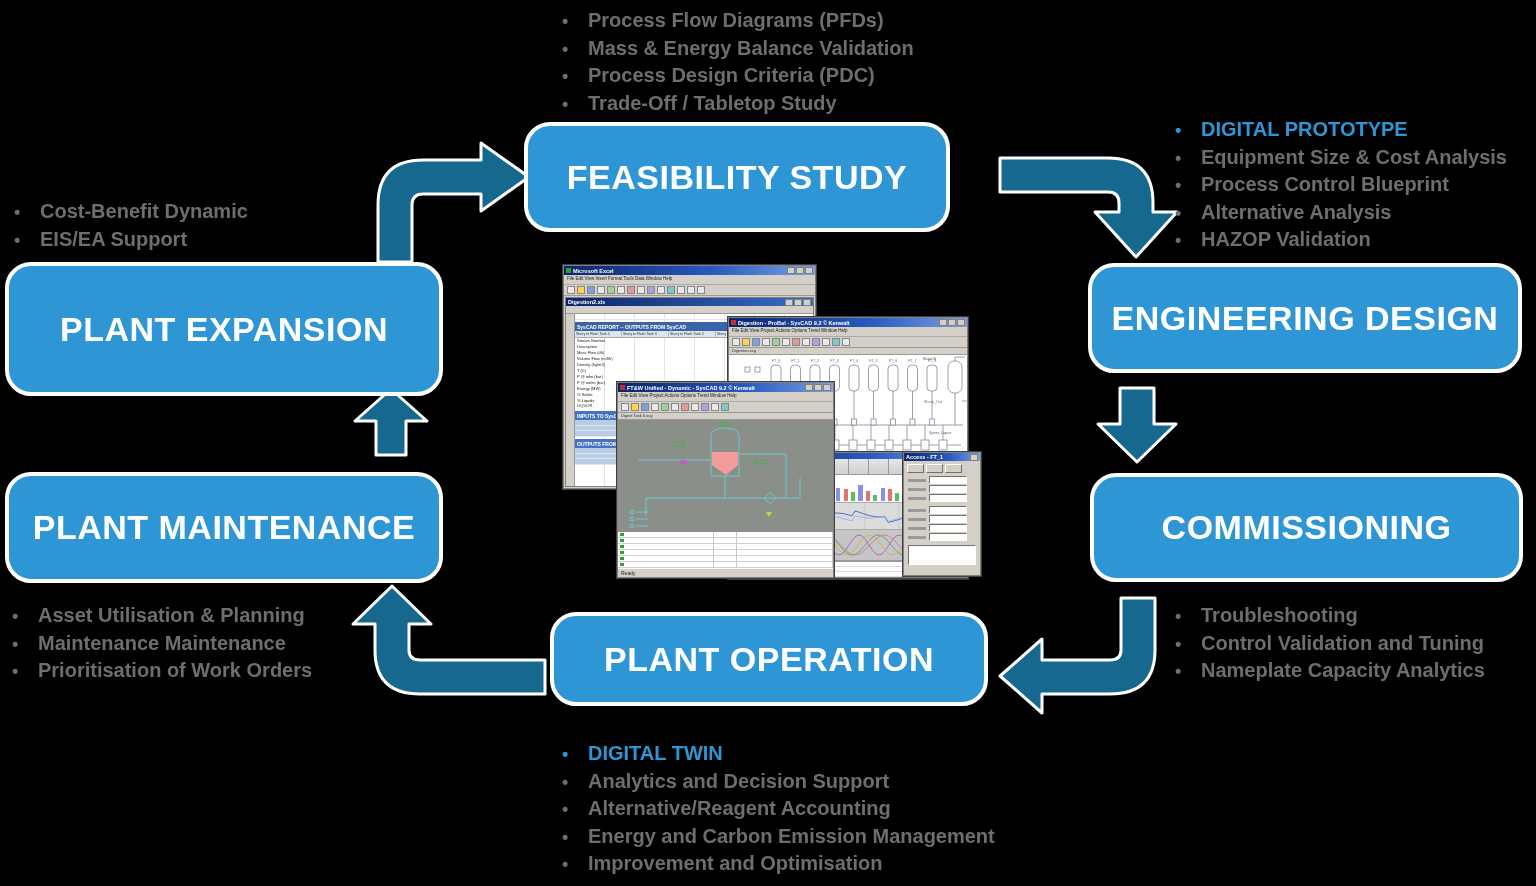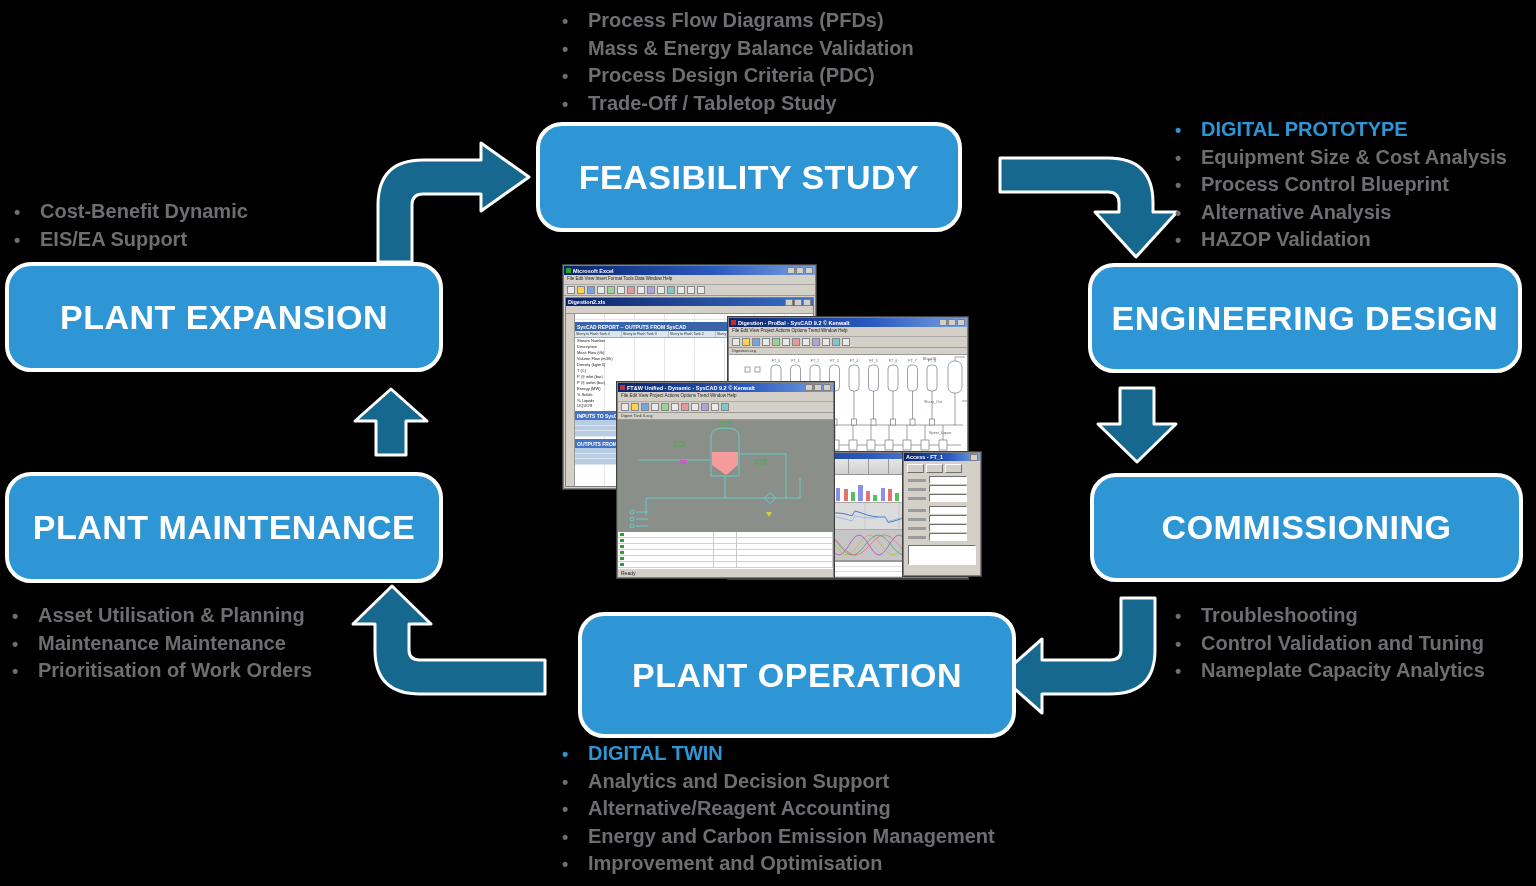--- a/index.html
+++ b/index.html
@@ -95,36 +95,36 @@
 
   <svg class="arrows" width="1536" height="886" viewBox="0 0 1536 886">
     <path d="M378 262 V205 Q378 160 423 160 H481 V143 L529 177 L481 211 V194 H423 Q412 194 412 205 V262 Z"></path>
     <path d="M1000 158 H1108 Q1153 158 1153 203 V212 H1177 L1136 257 L1095 212 H1119 V203 Q1119 192 1108 192 H1000 Z"></path>
     <path d="M1120 388 H1154 V424 H1176 L1137 462 L1098 424 H1120 Z"></path>
     <path d="M1155 598 V650 Q1155 694 1110 694 H1042 V713 L1000 676 L1042 639 V660 H1110 Q1121 660 1121 650 V598 Z"></path>
     <path d="M545 694 H420 Q375 694 375 650 V624 H353 L392 586 L431 624 H409 V650 Q409 660 420 660 H545 Z"></path>
     <path d="M376 455 V421 H355 L391 389 L427 421 H406 V455 Z"></path>
   </svg>
 
-  <div class="pbox" style="left:536px;top:122px;width:426px;height:110px">
+  <div class="pbox" style="left:524px;top:122px;width:426px;height:110px">
       <span>FEASIBILITY STUDY</span>
     </div>
   <div class="pbox" style="left:1088px;top:263px;width:434px;height:110px">
       <span>ENGINEERING DESIGN</span>
     </div>
   <div class="pbox" style="left:1090px;top:473px;width:433px;height:109px">
       <span>COMMISSIONING</span>
     </div>
-  <div class="pbox" style="left:578px;top:612px;width:438px;height:126px">
+  <div class="pbox" style="left:550px;top:612px;width:438px;height:94px">
       <span>PLANT OPERATION</span>
     </div>
   <div class="pbox" style="left:5px;top:472px;width:438px;height:111px">
       <span>PLANT MAINTENANCE</span>
     </div>
-  <div class="pbox" style="left:5px;top:262px;width:438px;height:110px">
+  <div class="pbox" style="left:5px;top:262px;width:438px;height:134px">
       <span>PLANT EXPANSION</span>
     </div>
 
   <div class="blist" style="left:562px;top:7px;">
     <div class="li">
         <span class="dot">•</span>
         <span class="lt">Process Flow Diagrams (PFDs)</span>
       </div>
     <div class="li">
         <span class="dot">•</span>

